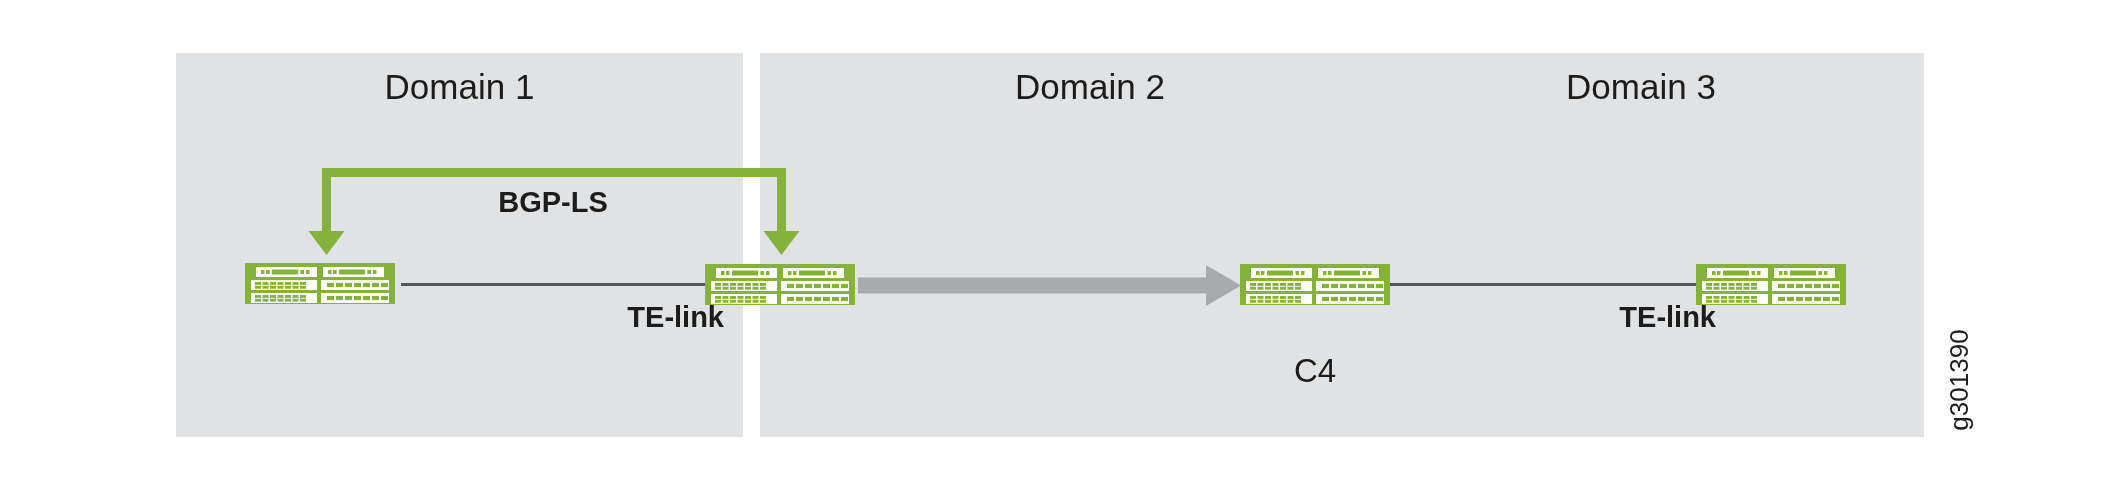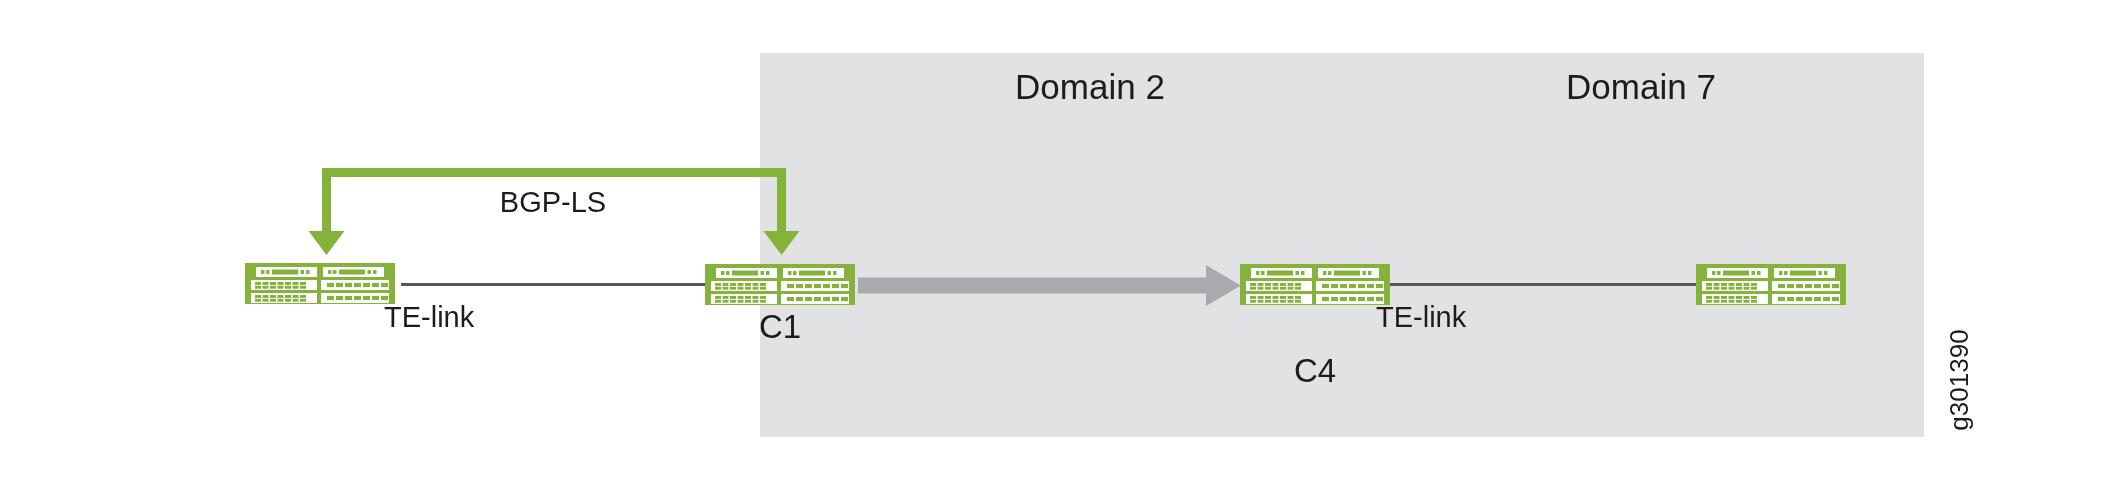--- a/index.html
+++ b/index.html
@@ -19,35 +19,38 @@
   .domain-label{margin-top:16px;text-align:center;font-size:35px;line-height:1;color:var(--text);}
   svg.art{position:absolute;left:0;top:0;width:2101px;height:486px;}
   .g{fill:var(--green);}
   .bgp-line{fill:none;stroke:var(--green);stroke-width:9;}
   .bgp-head{fill:var(--green);}
   .telink{stroke:var(--link-line);stroke-width:3;}
   .express-line{stroke:var(--express-arrow);stroke-width:16;}
   .express-head{fill:var(--express-arrow);}
   .lbl{position:absolute;line-height:1;white-space:nowrap;color:var(--text);}
   .router-lbl{top:310px;width:150px;text-align:center;font-size:33px;}
-  .link-lbl{top:303px;width:340px;text-align:left;font-size:29px;}
+  .link-lbl{top:303px;width:340px;text-align:right;font-size:29px;font-weight:bold;}
   .bgp-lbl{top:188px;width:300px;text-align:center;font-size:29px;}
   .fig-id{left:1899px;top:366px;width:120px;height:28px;line-height:28px;
           text-align:center;font-size:26px;transform:rotate(-90deg);}
 </style>
 </head>
 <body>
 
 <div class="canvas">
 
+  <div class="domain d1">
+    <div class="domain-label">Domain 1</div>
+  </div>
   <div class="domain d2">
     <div class="domain-label">Domain 2</div>
   </div>
   <div class="domain d3">
-    <div class="domain-label">Domain 7</div>
+    <div class="domain-label">Domain 3</div>
   </div>
 
   <svg class="art" viewBox="0 0 2101 486">
     <defs>
       <g id="toppanel">
         <rect width="61" height="10" fill="#ffffff"></rect>
         <rect class="g" x="5" y="3" width="3.5" height="4"></rect>
         <rect class="g" x="10" y="3" width="3.5" height="4"></rect>
         <rect class="g" x="16" y="2.5" width="26" height="5"></rect>
         <rect class="g" x="44.5" y="3" width="3.5" height="4"></rect>
@@ -100,23 +103,22 @@
 
     <line class="express-line" x1="858" y1="285.5" x2="1206" y2="285.5"></line>
     <polygon class="express-head" points="1206,265 1206,306 1241,285.5"></polygon>
 
     <use href="#rtr" transform="translate(245,263)"></use>
     <use href="#rtr" transform="translate(705,264)"></use>
     <use href="#rtr" transform="translate(1240,264)"></use>
     <use href="#rtr" transform="translate(1696,264)"></use>
   </svg>
 
-  <div class="lbl router-lbl" style="left:705px;">C1</div>
   <div class="lbl router-lbl" style="left:1240px;margin-top:44px;">C4</div>
 
   <div class="lbl link-lbl" style="left:384px;">TE-link</div>
   <div class="lbl link-lbl" style="left:1376px;">TE-link</div>
 
-  <div class="lbl bgp-lbl" style="left:403px;">BGP-LS</div>
+  <div class="lbl bgp-lbl" style="left:403px;font-weight:bold;">BGP-LS</div>
 
   <div class="lbl fig-id">g301390</div>
 
 </div>
 
 </body></html>

